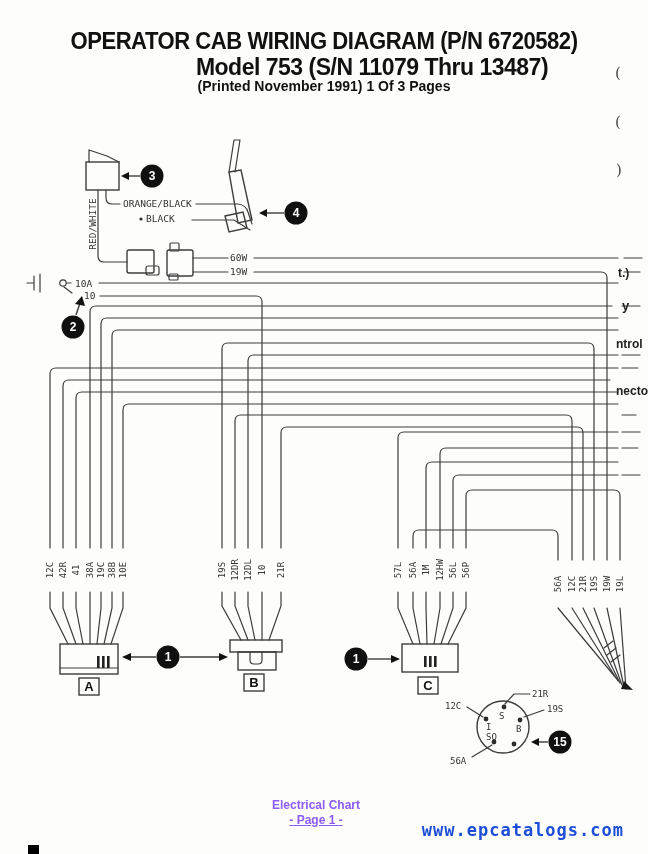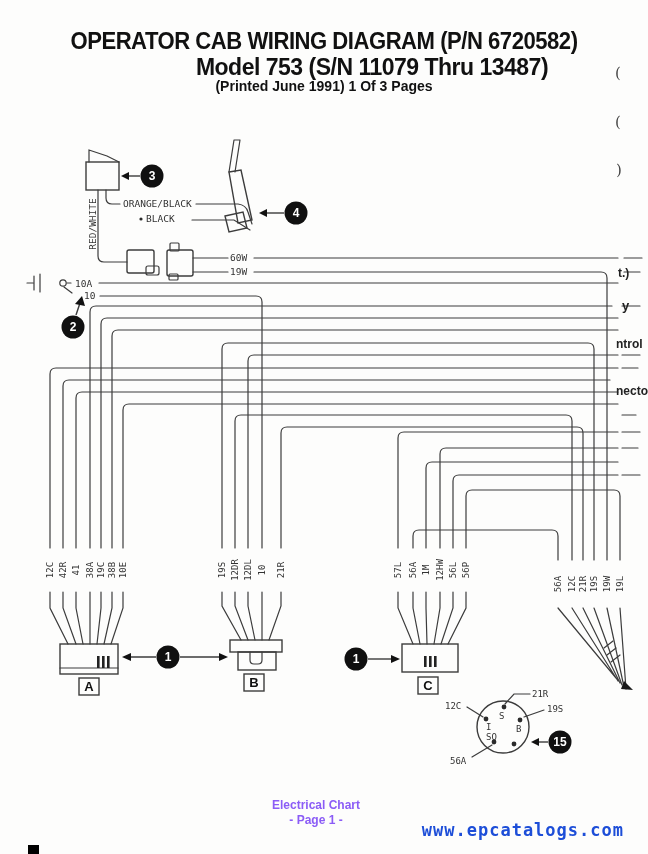--- a/index.html
+++ b/index.html
@@ -16,31 +16,31 @@
   .lbl{font-family:"DejaVu Sans Mono",monospace;font-size:9px;fill:#333;}
   .lblb{font-family:"DejaVu Sans Mono",monospace;font-size:9.5px;fill:#333;}
   .co{fill:#101010;}
   .cotext{font-size:12px;font-weight:bold;fill:#fff;text-anchor:middle;font-family:"Liberation Sans",sans-serif;}
   .boxlbl{font-size:13px;font-weight:bold;fill:#111;text-anchor:middle;font-family:"Liberation Sans",sans-serif;}
   .frag{font-family:"Liberation Sans",sans-serif;font-weight:bold;fill:#222;}
   .paren{font-family:"DejaVu Serif",serif;fill:#444;font-size:15px;}
   .pin{fill:#2b2b2b;}
   #footer1,#footer2{position:absolute;left:0;width:632px;text-align:center;font-weight:bold;font-size:12px;color:#8b5cf6;}
   #footer1{top:798px;}
-  #footer2{top:813px;}
+  #footer2{top:813px;text-decoration:underline;}
   #url{position:absolute;right:24px;top:820px;font-family:"DejaVu Sans Mono",monospace;
        font-weight:bold;font-size:17px;color:#1d4ed8;letter-spacing:1px;}
   #cornermark{position:absolute;left:28px;top:845px;width:11px;height:9px;background:#000;}
 </style>
 </head>
 <body>
 
 <div class="hdr" id="title">OPERATOR CAB WIRING DIAGRAM (P/N 6720582)</div>
 <div class="hdr" id="subtitle">Model 753 (S/N 11079 Thru 13487)</div>
-<div class="hdr" id="printline">(Printed June 1991) 1 Of 3 Pages</div>
+<div class="hdr" id="printline">(Printed November 1991) 1 Of 3 Pages</div>
 
 <svg width="648" height="854" viewBox="0 0 648 854">
 
   <g>
     <rect class="wire2" x="86" y="162" width="33" height="28"></rect>
     <path class="wire" d="M89,162 V150 L107,156 L119,162"></path>
   </g>
   <g>
     <path class="wire2" d="M140,176 H129"></path>
     <polygon fill="#111" points="129,172 121,176 129,180"></polygon>

